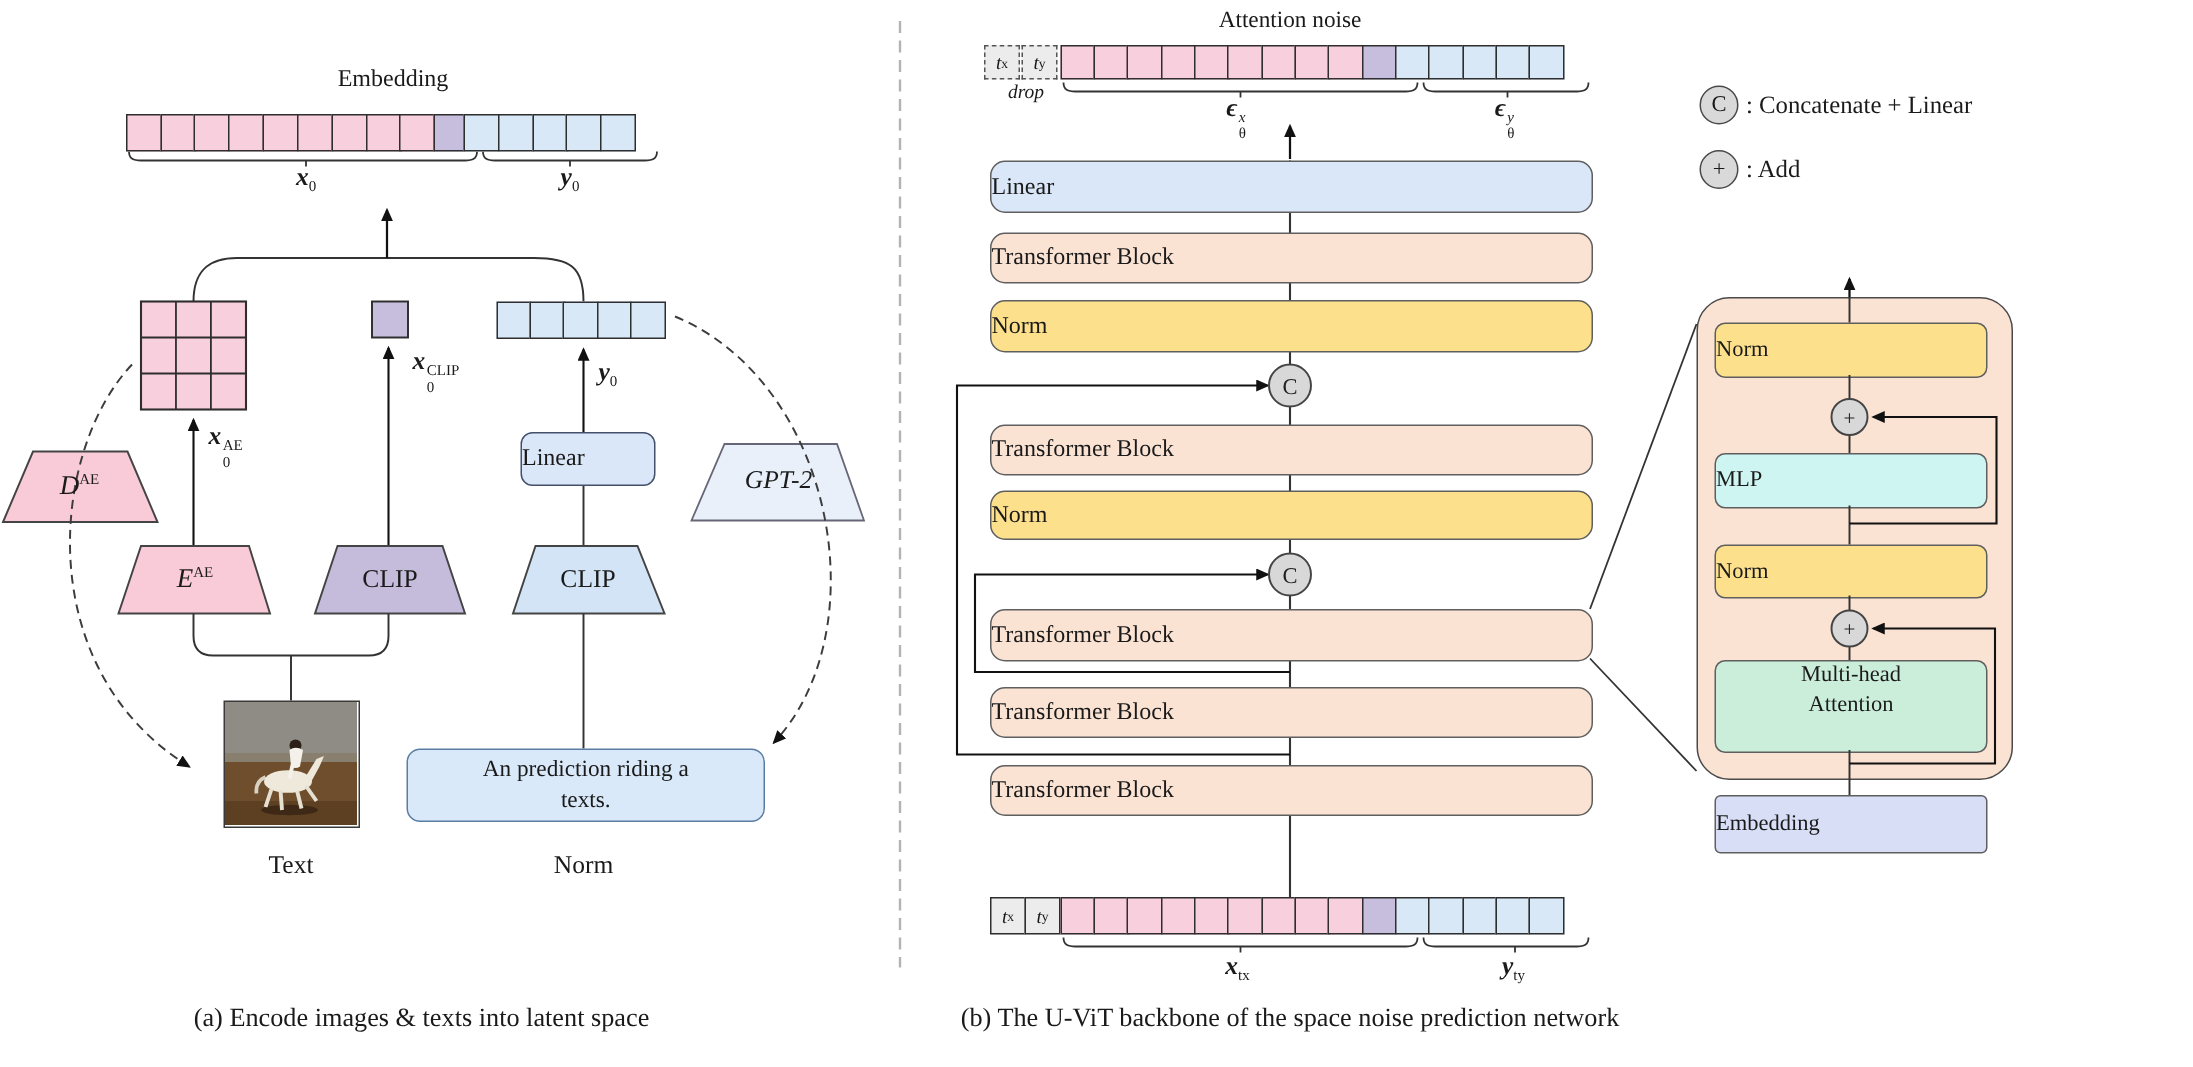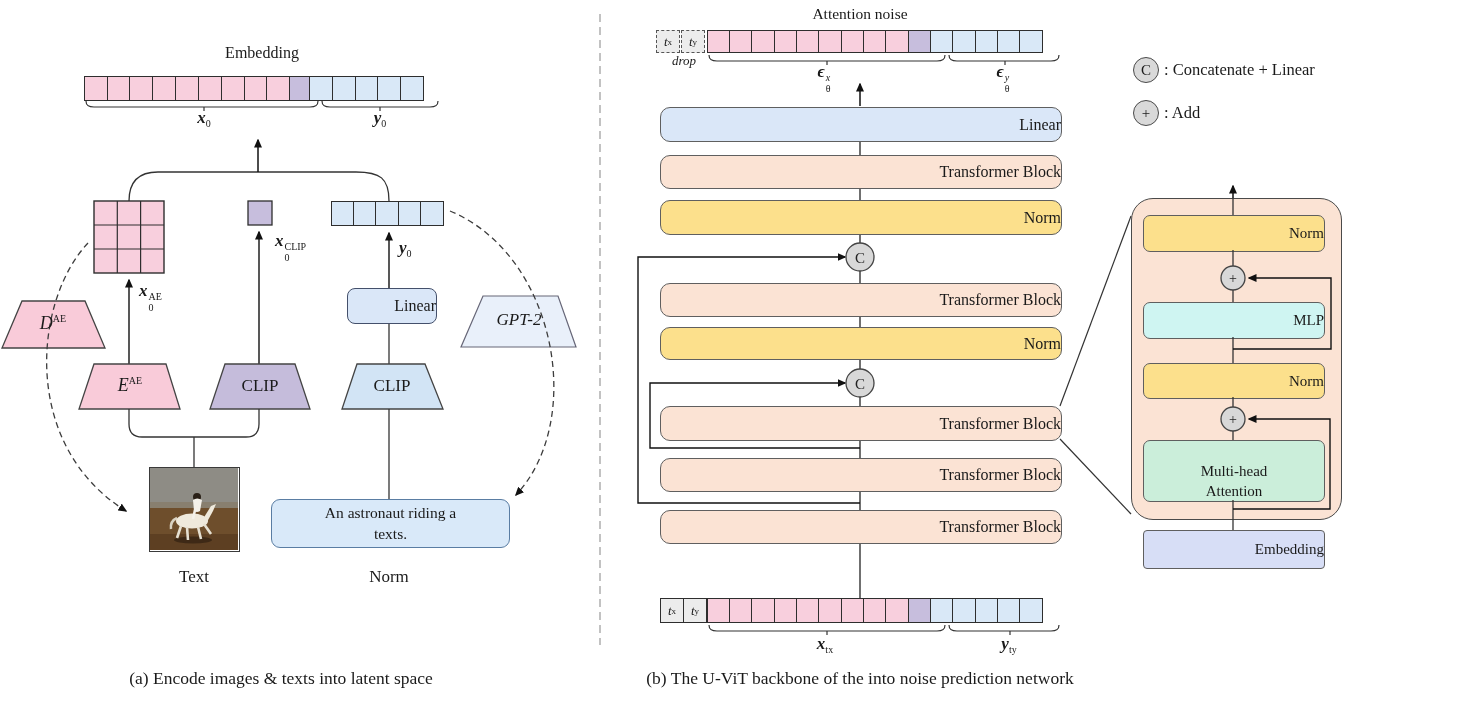--- a/index.html
+++ b/index.html
@@ -1,21 +1,21 @@
 <!DOCTYPE html>
 <html><head>
 <meta charset="utf-8">
 <style>
   html,body{margin:0;padding:0;background:#fff;}
   #stage{position:relative;width:1462px;height:711px;background:#ffffff;overflow:hidden;
          font-family:"Liberation Serif","DejaVu Serif",serif;color:#1a1a1a;}
   .abs{position:absolute;}
   .ctr{transform:translateX(-50%);white-space:nowrap;}
   svg{position:absolute;left:0;top:0;pointer-events:none;}
-  .box{position:absolute;display:flex;align-items:center;justify-content:flex-end;
+  .box{position:absolute;display:flex;align-items:center;justify-content:flex-start;
        border:1.2px solid #5f5f5f;border-radius:10px;font-size:16px;}
   .dbox{border-radius:7px;font-size:15px;}
   .strip{position:absolute;display:flex;padding-left:1px;}
   .cell{border:1.2px solid #2e2e2e;margin-left:-1.2px;box-sizing:border-box;}
   .tcell{position:absolute;display:flex;align-items:center;justify-content:center;
          box-sizing:border-box;background:#ececec;font-size:13px;font-style:italic;}
   .tcell sub{font-size:9px;font-style:normal;}
   .mlab{position:absolute;font-weight:bold;font-style:italic;font-size:17px;white-space:nowrap;}
   .mlab sub{font-size:10px;font-weight:normal;font-style:normal;}
   .ss{display:inline-flex;flex-direction:column;align-items:flex-start;vertical-align:-4px;
@@ -177,21 +177,21 @@
         <circle cx="47" cy="29" r="4" fill="#2a2017"></circle>
         <path d="M43 32 q4 -3 9 0 l-2 11 q-3 2 -6 0 Z" fill="#f4f1ea"></path>
         <path d="M45 42 l-2 9" stroke="#f4f1ea" stroke-width="2.6" fill="none"></path>
       </g>
     </svg>
   </div>
 
   <div class="abs ctr smallLab" style="left:194px;top:567px;font-size:17px;">Text</div>
 
   <div class="abs" style="left:271px;top:499px;width:237px;height:47px;background:#d9e9f9;border:1.5px solid #5a7da3;border-radius:9px;display:flex;flex-direction:column;align-items:center;justify-content:center;font-size:15.5px;line-height:1.35;">
-    <span>An astronaut riding a</span>
+    <span>An prediction riding a</span>
     <span>texts.</span>
   </div>
   <div class="abs ctr smallLab" style="left:389px;top:567px;font-size:17px;">Norm</div>
 
   <div class="caption ctr abs" style="left:281px;top:668px;">(a) Encode images &amp; texts into latent space</div>
 
   <div class="abs ctr smallLab" style="left:860px;top:5px;font-size:15.5px;">Attention noise</div>
 
   <div class="tcell" style="left:656px;top:30px;width:24px;height:23px;border:1.4px dashed #555;">
       <span>t</span>
@@ -277,21 +277,21 @@
       <div class="cell" style="width: 23.5px; background: rgb(217, 232, 247);"></div>
       <div class="cell" style="width: 23.5px; background: rgb(217, 232, 247);"></div>
       <div class="cell" style="width: 23.5px; background: rgb(217, 232, 247);"></div>
       <div class="cell" style="width: 23.5px; background: rgb(217, 232, 247);"></div>
       <div class="cell" style="width: 23.5px; background: rgb(217, 232, 247);"></div>
     </div>
 
   <div class="mlab ctr" style="left:825px;top:634px;"><span>x</span><sub class="subit">t</sub><sub class="subsub">x</sub></div>
   <div class="mlab ctr" style="left:1009px;top:634px;"><span>y</span><sub class="subit">t</sub><sub class="subsub">y</sub></div>
 
-  <div class="caption ctr abs" style="left:860px;top:668px;">(b) The U-ViT backbone of the into noise prediction network</div>
+  <div class="caption ctr abs" style="left:860px;top:668px;">(b) The U-ViT backbone of the space noise prediction network</div>
 
   <div class="legendCircle" style="left:1133px;top:57px;">
       <span>C</span>
     </div>
   <div class="legendText" style="left:1164px;top:60px;">: Concatenate + Linear</div>
   <div class="legendCircle" style="left:1133px;top:100px;">
       <span>+</span>
     </div>
   <div class="legendText" style="left:1164px;top:103px;">: Add</div>
 

